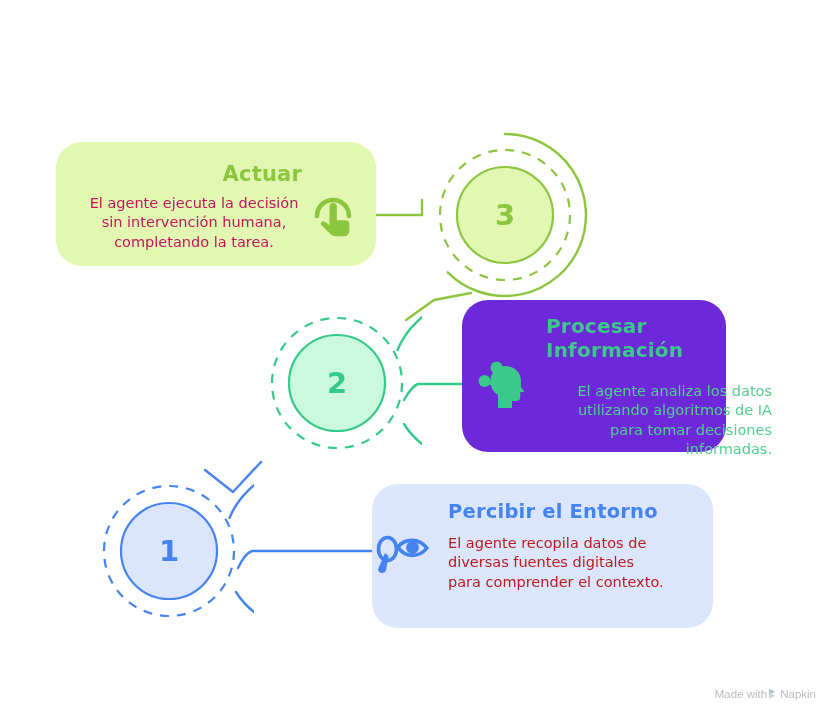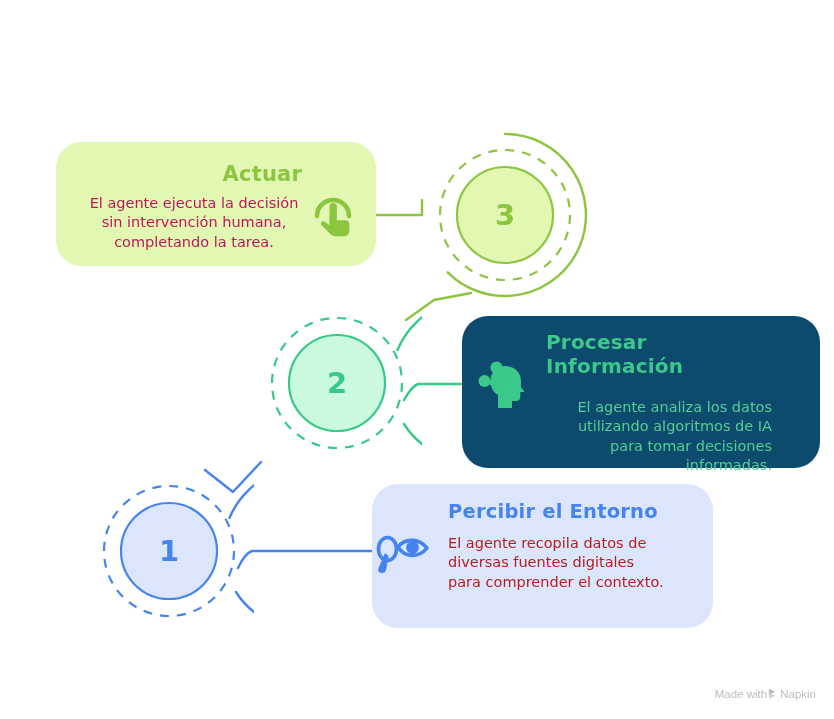--- a/index.html
+++ b/index.html
@@ -56,23 +56,23 @@
     color: #be185d;
   }
   #icon-tap {
     position: absolute;
     left: 304px; top: 186px;
     width: 58px; height: 58px;
   }
 
   
   #card-procesar {
-    left: 462px; top: 316px;
-    width: 358px; height: 152px;
-    background: #0c4a6e;
+    left: 462px; top: 300px;
+    width: 264px; height: 152px;
+    background: #6d28d9;
   }
   #card-procesar .card-title {
     position: absolute;
     left: 84px; top: 14px;
     width: 224px;
     text-align: left;
     font-size: 20px;
     color: #3bc98a;
   }
   #card-procesar .card-body {

